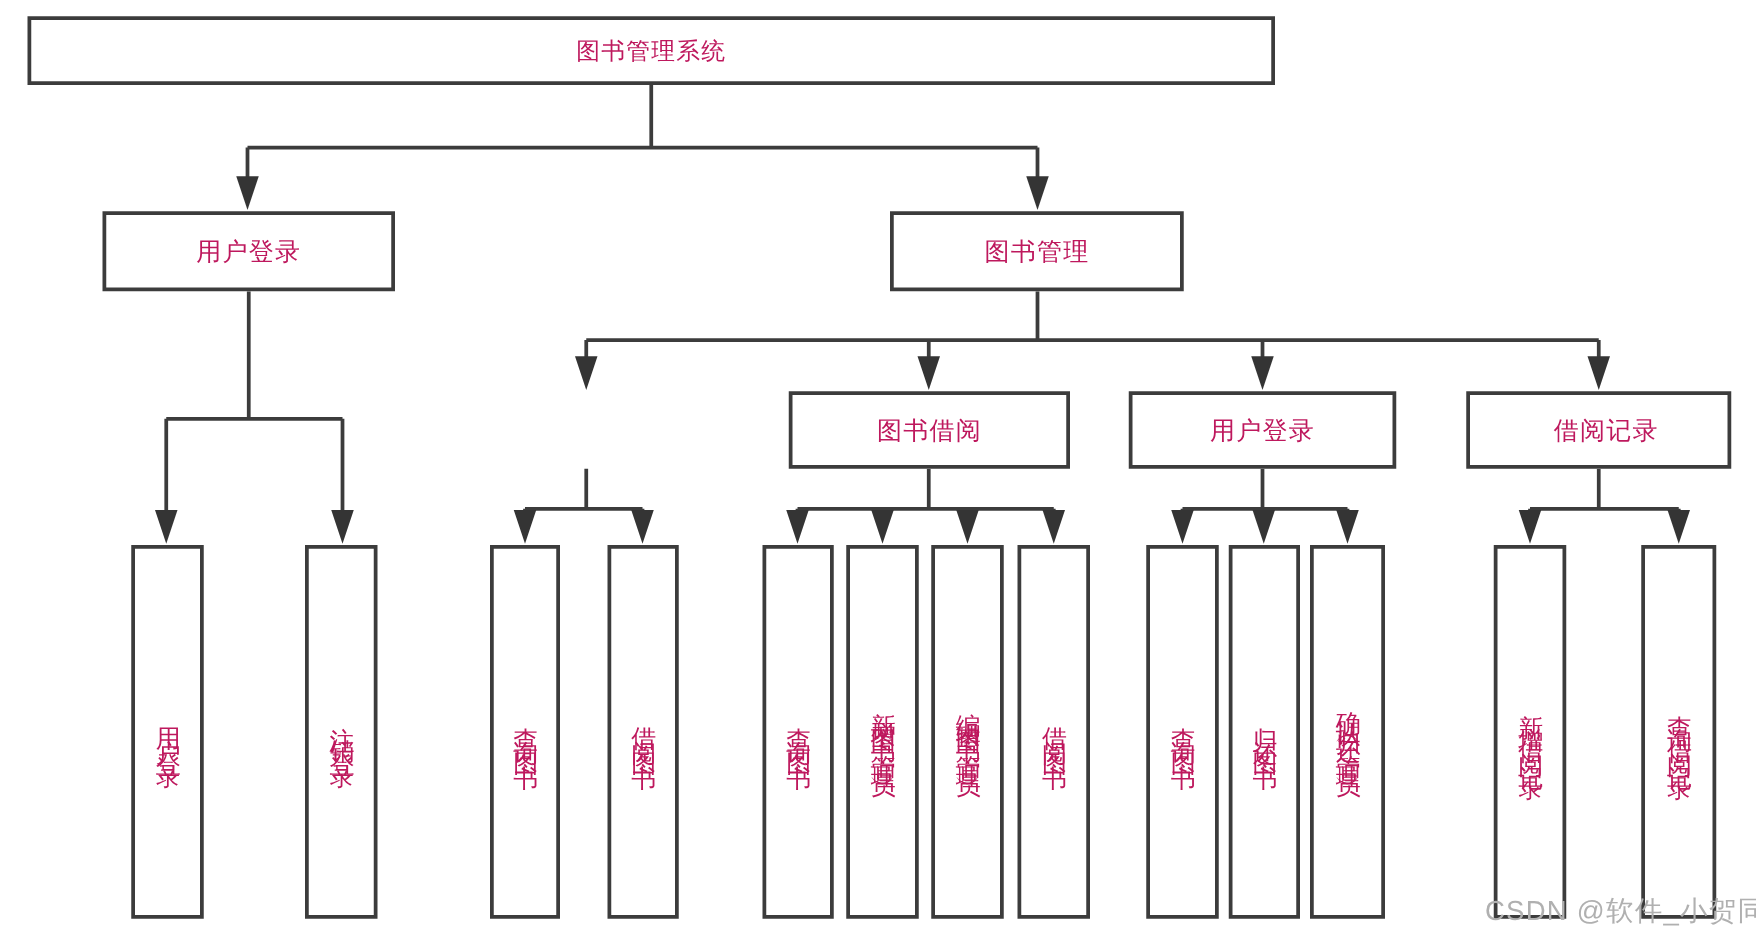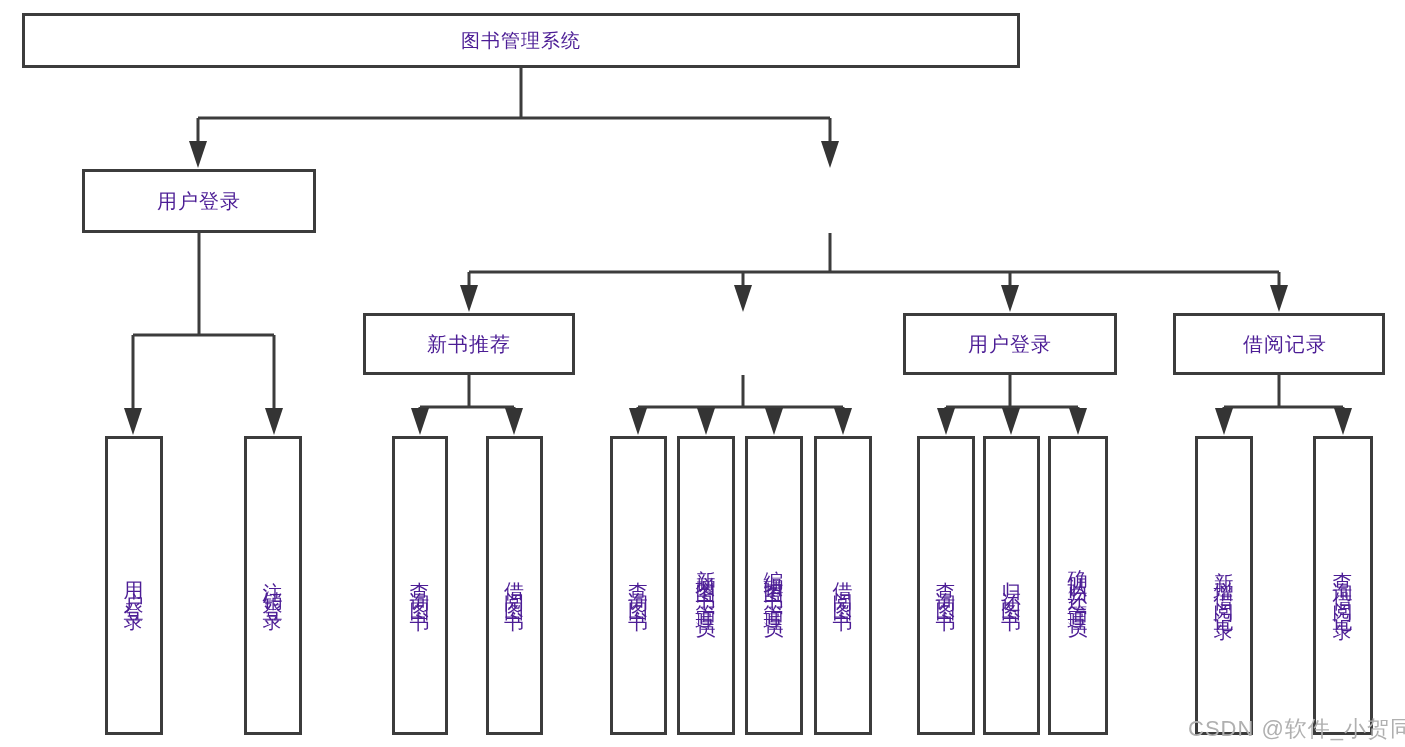--- a/index.html
+++ b/index.html
@@ -15,21 +15,21 @@
     position: absolute;
     left: 0; top: 0;
     width: 1405px; height: 747px;
     z-index: 1;
   }
   .box {
     position: absolute;
     box-sizing: border-box;
     border: 3px solid #3c3c3c;
     background: #ffffff;
-    color: #4c1d95;
+    color: #be185d;
     display: flex;
     align-items: center;
     justify-content: center;
     z-index: 2;
     font-size: 20px;
     letter-spacing: 1px;
   }
   .box.root { font-size: 19px; }
   .vbox span {
     writing-mode: vertical-rl;
@@ -88,23 +88,26 @@
     </g>
   </svg>
 
   <div class="box root" style="left:22px; top:13px; width:998px; height:55px;">
     <span>图书管理系统</span>
   </div>
 
   <div class="box" style="left:82px; top:169px; width:234px; height:64px;">
     <span>用户登录</span>
   </div>
+  <div class="box" style="left:712px; top:169px; width:235px; height:64px;">
+    <span>图书管理</span>
+  </div>
 
-  <div class="box" style="left:363px; top:313px; width:212px; height:62px;">
-    <span>新书推荐</span>
+  <div class="box" style="left:631px; top:313px; width:225px; height:62px;">
+    <span>图书借阅</span>
   </div>
   <div class="box" style="left:903px; top:313px; width:214px; height:62px;">
     <span>用户登录</span>
   </div>
   <div class="box" style="left:1173px; top:313px; width:212px; height:62px;padding-left:12px;">
     <span>借阅记录</span>
   </div>
 
   <div class="box vbox" style="left:105px; top:436px; width:58px; height:299px;">
     <span>用户登录</span>

